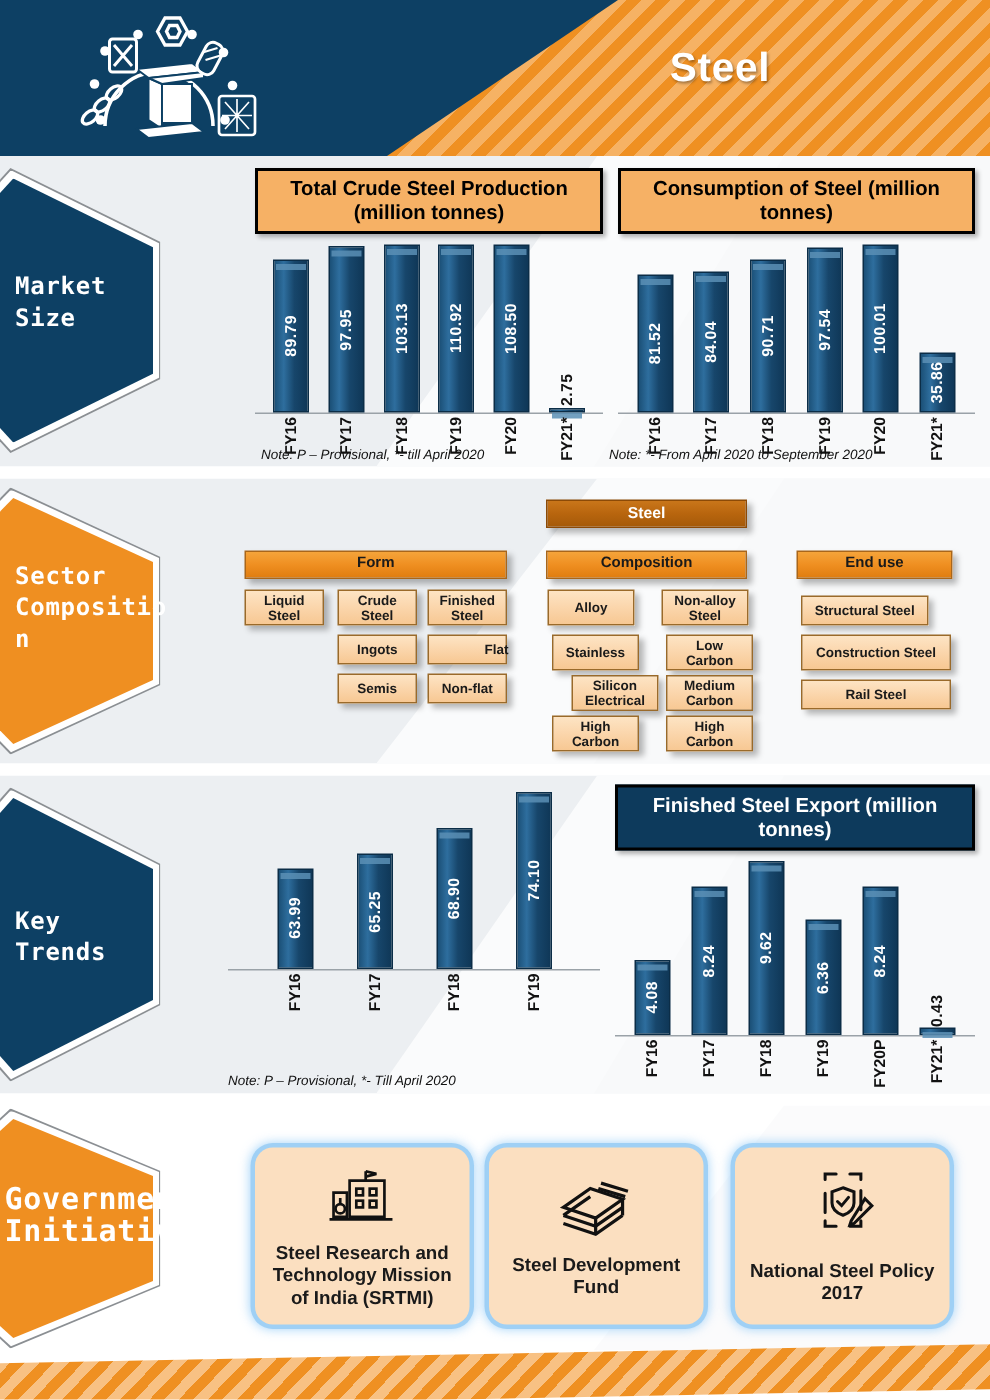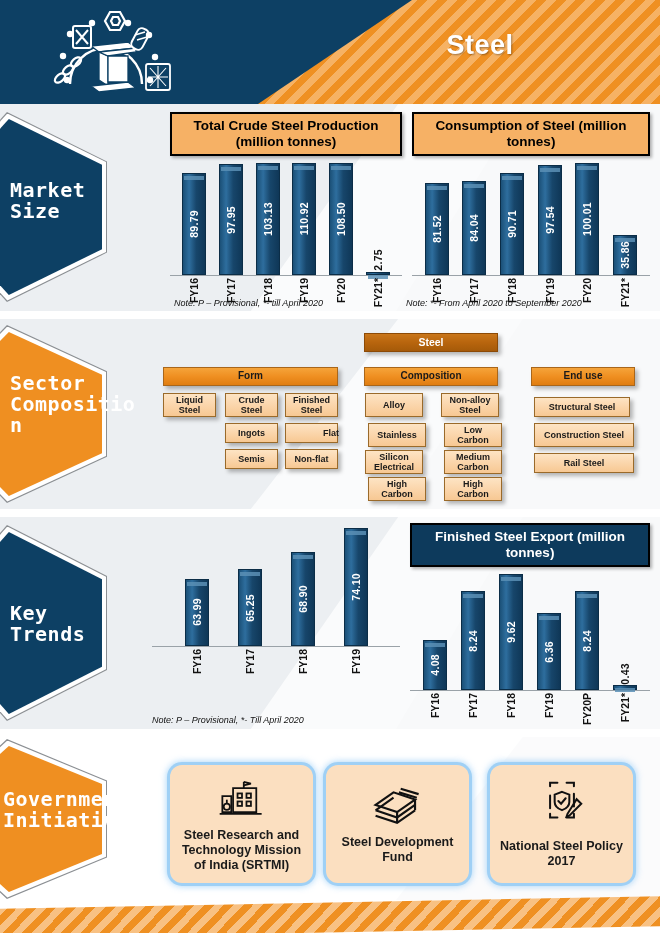--- a/index.html
+++ b/index.html
@@ -69,21 +69,21 @@
   .hex-fill {
     position:absolute; left:5px; top:7px;
     width:135px; height:calc(100% - 14px);
     clip-path: polygon(31% 0, 100% 26%, 100% 74%, 31% 100%, 0 74%, 0 26%);
   }
   .hex-fill.navy { background:#0d4064; }
   .hex-fill.orange { background:#ef8f21; }
   .hex-label {
     position:absolute; left:48px; width:110px;
     color:#ffffff; font-family:"DejaVu Sans Mono", monospace;
-    font-size:20px; font-weight:bold; line-height:21px;
+    font-size:16px; font-weight:bold; line-height:21px;
     letter-spacing:.5px;
   }
 
   
   .chart-card { position:absolute; }
   .chart-title {
     border:2px solid #000; text-align:center; font-weight:bold;
     font-size:13.5px; line-height:16px; padding:4px 6px;
     box-shadow: 2px 2px 3px rgba(0,0,0,.3);
   }
@@ -348,27 +348,27 @@
       <div class="sbox" style="left:225px; top:104px; width:53px; height:20px;">Ingots</div>
       <div class="sbox" style="left:285px; top:104px; width:53px; height:20px;padding-left:42px;">Flat</div>
       <div class="sbox" style="left:225px; top:130px; width:53px; height:20px;">Semis</div>
       <div class="sbox" style="left:285px; top:130px; width:53px; height:20px;">Non-flat</div>
 
       <div class="sbox head" style="left:364px; top:48px; width:134px; height:19px;">Composition</div>
       <div class="sbox" style="left:365px; top:74px; width:58px; height:24px;">Alloy</div>
       <div class="sbox" style="left:441px; top:74px; width:58px; height:24px;">Non-alloy Steel</div>
       <div class="sbox" style="left:368px; top:104px; width:58px; height:24px;">Stainless</div>
       <div class="sbox" style="left:444px; top:104px; width:58px; height:24px;">Low Carbon</div>
-      <div class="sbox" style="left:365px; top:131px; width:58px; height:24px;">Silicon Electrical</div>
+      <div class="sbox" style="left:381px; top:131px; width:58px; height:24px;">Silicon Electrical</div>
       <div class="sbox" style="left:444px; top:131px; width:58px; height:24px;">Medium Carbon</div>
       <div class="sbox" style="left:368px; top:158px; width:58px; height:24px;">High Carbon</div>
       <div class="sbox" style="left:444px; top:158px; width:58px; height:24px;">High Carbon</div>
 
       <div class="sbox head" style="left:531px; top:48px; width:104px; height:19px;">End use</div>
-      <div class="sbox" style="left:534px; top:78px; width:96px; height:20px;">Structural Steel</div>
+      <div class="sbox" style="left:534px; top:78px; width:85px; height:20px;">Structural Steel</div>
       <div class="sbox" style="left:534px; top:104px; width:100px; height:24px;">Construction Steel</div>
       <div class="sbox" style="left:534px; top:134px; width:100px; height:20px;">Rail Steel</div>
     </div>
   </div>
 
   <div class="band" id="band-trends">
     <div class="band-bg"></div>
     <div class="band-inner">
       <div class="hex-wrap" style="top:8px; height:196px; width:145px;">
         <div class="hex-outline"></div>

